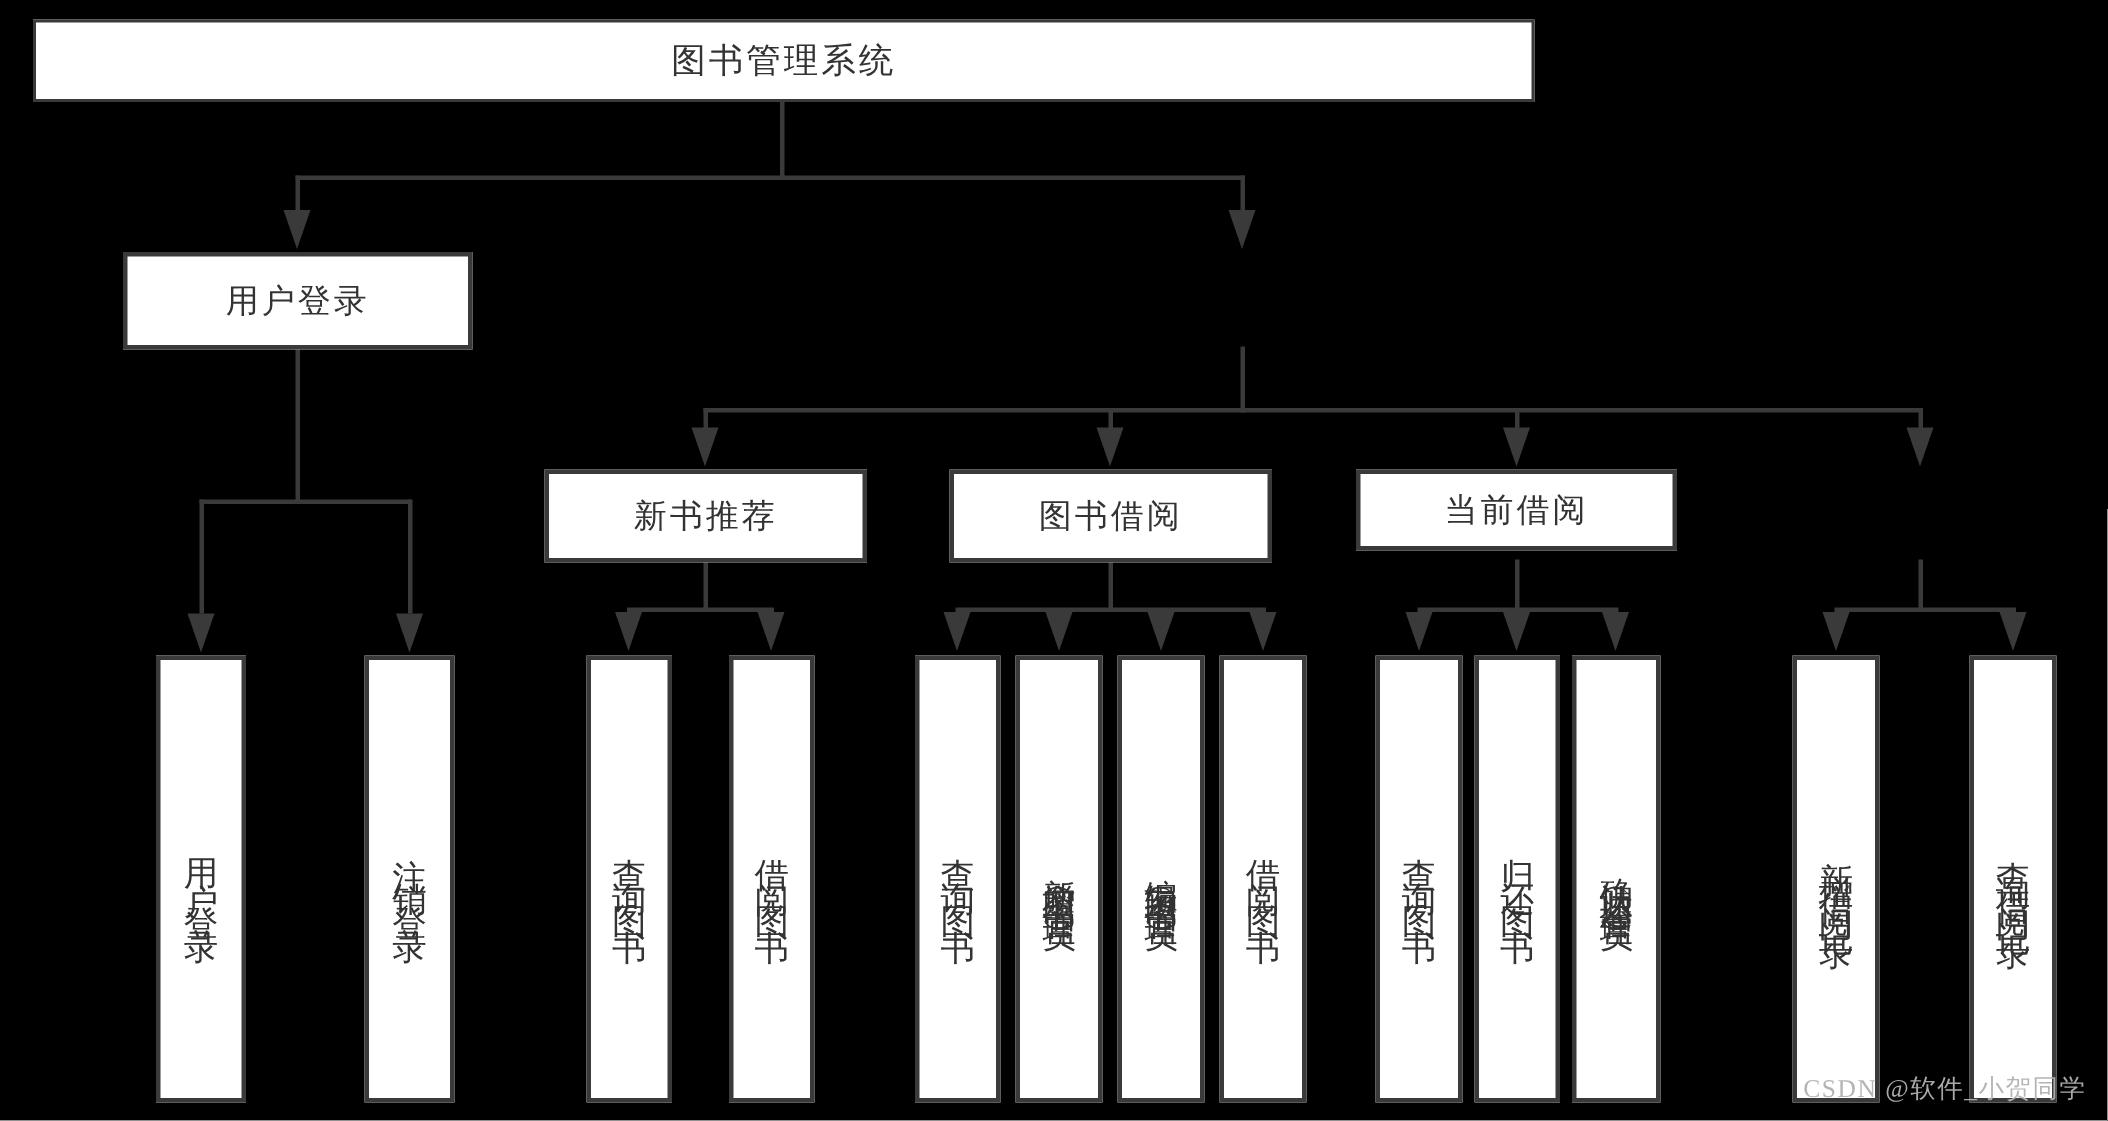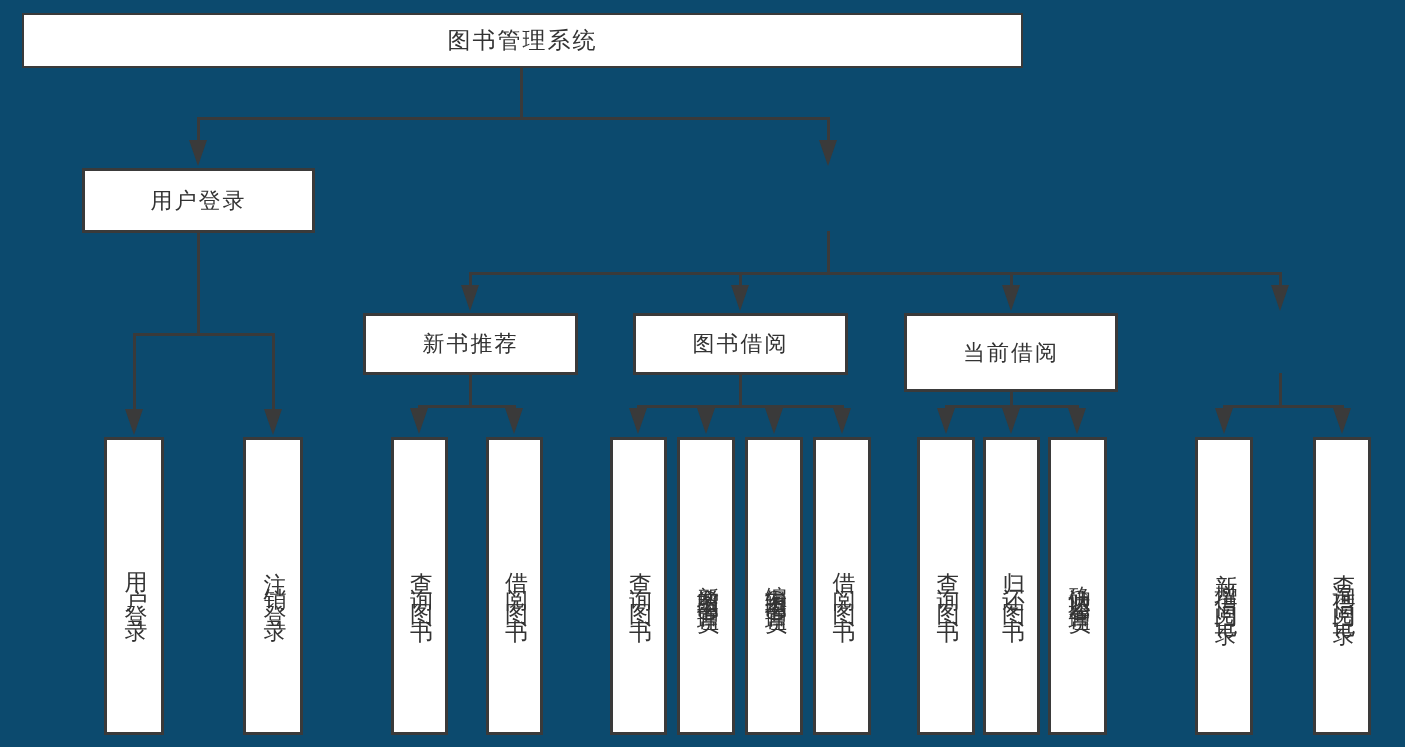--- a/index.html
+++ b/index.html
@@ -1,18 +1,18 @@
 <!DOCTYPE html>
 <html><head>
 <meta charset="utf-8">
 <style>
   html,body{margin:0;padding:0;background:#ffffff;}
   .canvas{
-    position:relative;width:1405px;height:747px;background:#0c4a6e;overflow:hidden;
-    font-family:Liberation Mono, monospace;color:#333333;
+    position:relative;width:1405px;height:747px;background:#000000;overflow:hidden;
+    font-family:Liberation Serif, serif;color:#333333;
   }
   .box{
     position:absolute;box-sizing:border-box;border:3px solid #3a3a3a;background:#ffffff;
     display:flex;align-items:center;justify-content:center;
     font-size:22px;letter-spacing:2px;color:#333333;
   }
   .box.root{border-width:2px;font-size:23px;}
   .tall{padding:4px 0;}
   .tall .vtxt{
     writing-mode:vertical-rl;text-orientation:mixed;
@@ -92,21 +92,21 @@
   <div class="box" style="left:82px;top:168px;width:233px;height:65px;">
     <span>用户登录</span>
   </div>
 
   <div class="box" style="left:633px;top:313px;width:215px;height:62px;">
     <span>图书借阅</span>
   </div>
   <div class="box" style="left:363px;top:313px;width:215px;height:62px;">
     <span>新书推荐</span>
   </div>
-  <div class="box" style="left:904px;top:313px;width:214px;height:79px;text-align:right;">
+  <div class="box" style="left:904px;top:313px;width:214px;height:54px;text-align:right;">
     <span>当前借阅</span>
   </div>
 
   <div class="box tall" style="left:104px;top:437px;width:60px;height:298px;">
     <span class="vtxt">用户登录</span>
   </div>
   <div class="box tall" style="left:243px;top:437px;width:60px;height:298px;">
     <span class="vtxt">注销登录</span>
   </div>
 
@@ -140,14 +140,15 @@
     <span class="vtxt ls9">确认归还（管理员）</span>
   </div>
 
   <div class="box tall" style="left:1195px;top:437px;width:58px;height:298px;">
     <span class="vtxt ls6">新增借阅记录</span>
   </div>
   <div class="box tall" style="left:1313px;top:437px;width:58px;height:298px;">
     <span class="vtxt ls6">查询借阅记录</span>
   </div>
 
+  <div class="watermark">CSDN @软件_小贺同学</div>
 
 </div>
 
 </body></html>

